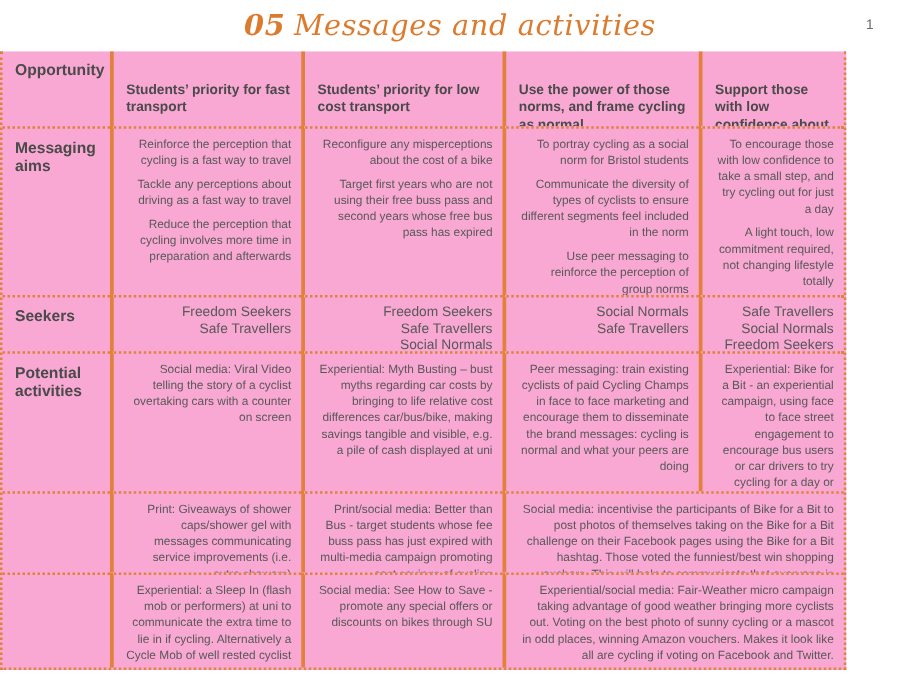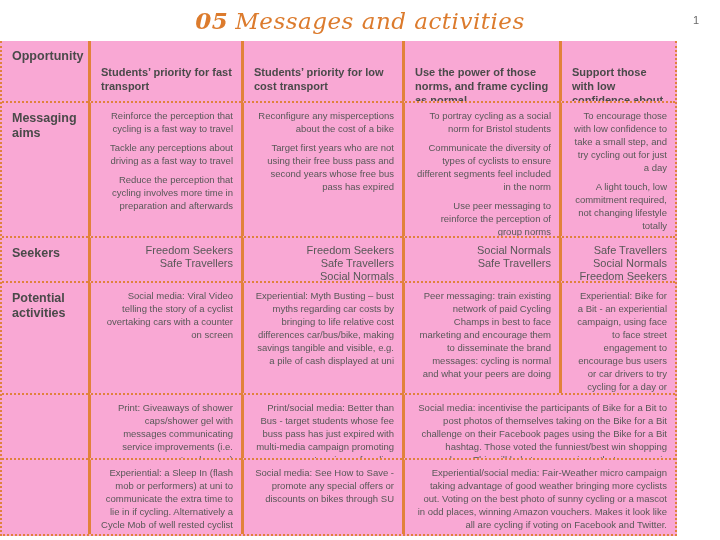--- a/index.html
+++ b/index.html
@@ -98,21 +98,21 @@
     </div>
 
     <div class="cell rowlabel bt">Potential activities</div>
     <div class="cell body-cell bl bt">
       <p>Social media: Viral Video telling the story of a cyclist overtaking cars with a counter on screen</p>
     </div>
     <div class="cell body-cell bl bt">
       <p>Experiential: Myth Busting – bust myths regarding car costs by bringing to life relative cost differences car/bus/bike, making savings tangible and visible, e.g. a pile of cash displayed at uni</p>
     </div>
     <div class="cell body-cell bl bt">
-      <p>Peer messaging: train existing network of paid Cycling Champs in best to face marketing and encourage them to disseminate the brand messages: cycling is normal and what your peers are doing</p>
+      <p>Peer messaging: train existing cyclists of paid Cycling Champs in face to face marketing and encourage them to disseminate the brand messages: cycling is normal and what your peers are doing</p>
     </div>
     <div class="cell body-cell bl bt">
       <p>Experiential: Bike for a Bit - an experiential campaign, using face to face street engagement to encourage bus users or car drivers to try cycling for a day or shorter, providing those with low confidence with positive experiences of cycling. Use the council’s fleet of loanable bikes</p>
     </div>
 
     <div class="cell bt"></div>
     <div class="cell body-cell bl bt">
       <p>Print: Giveaways of shower caps/shower gel with messages communicating service improvements (i.e. extra showers)</p>
     </div>
     <div class="cell body-cell bl bt">

